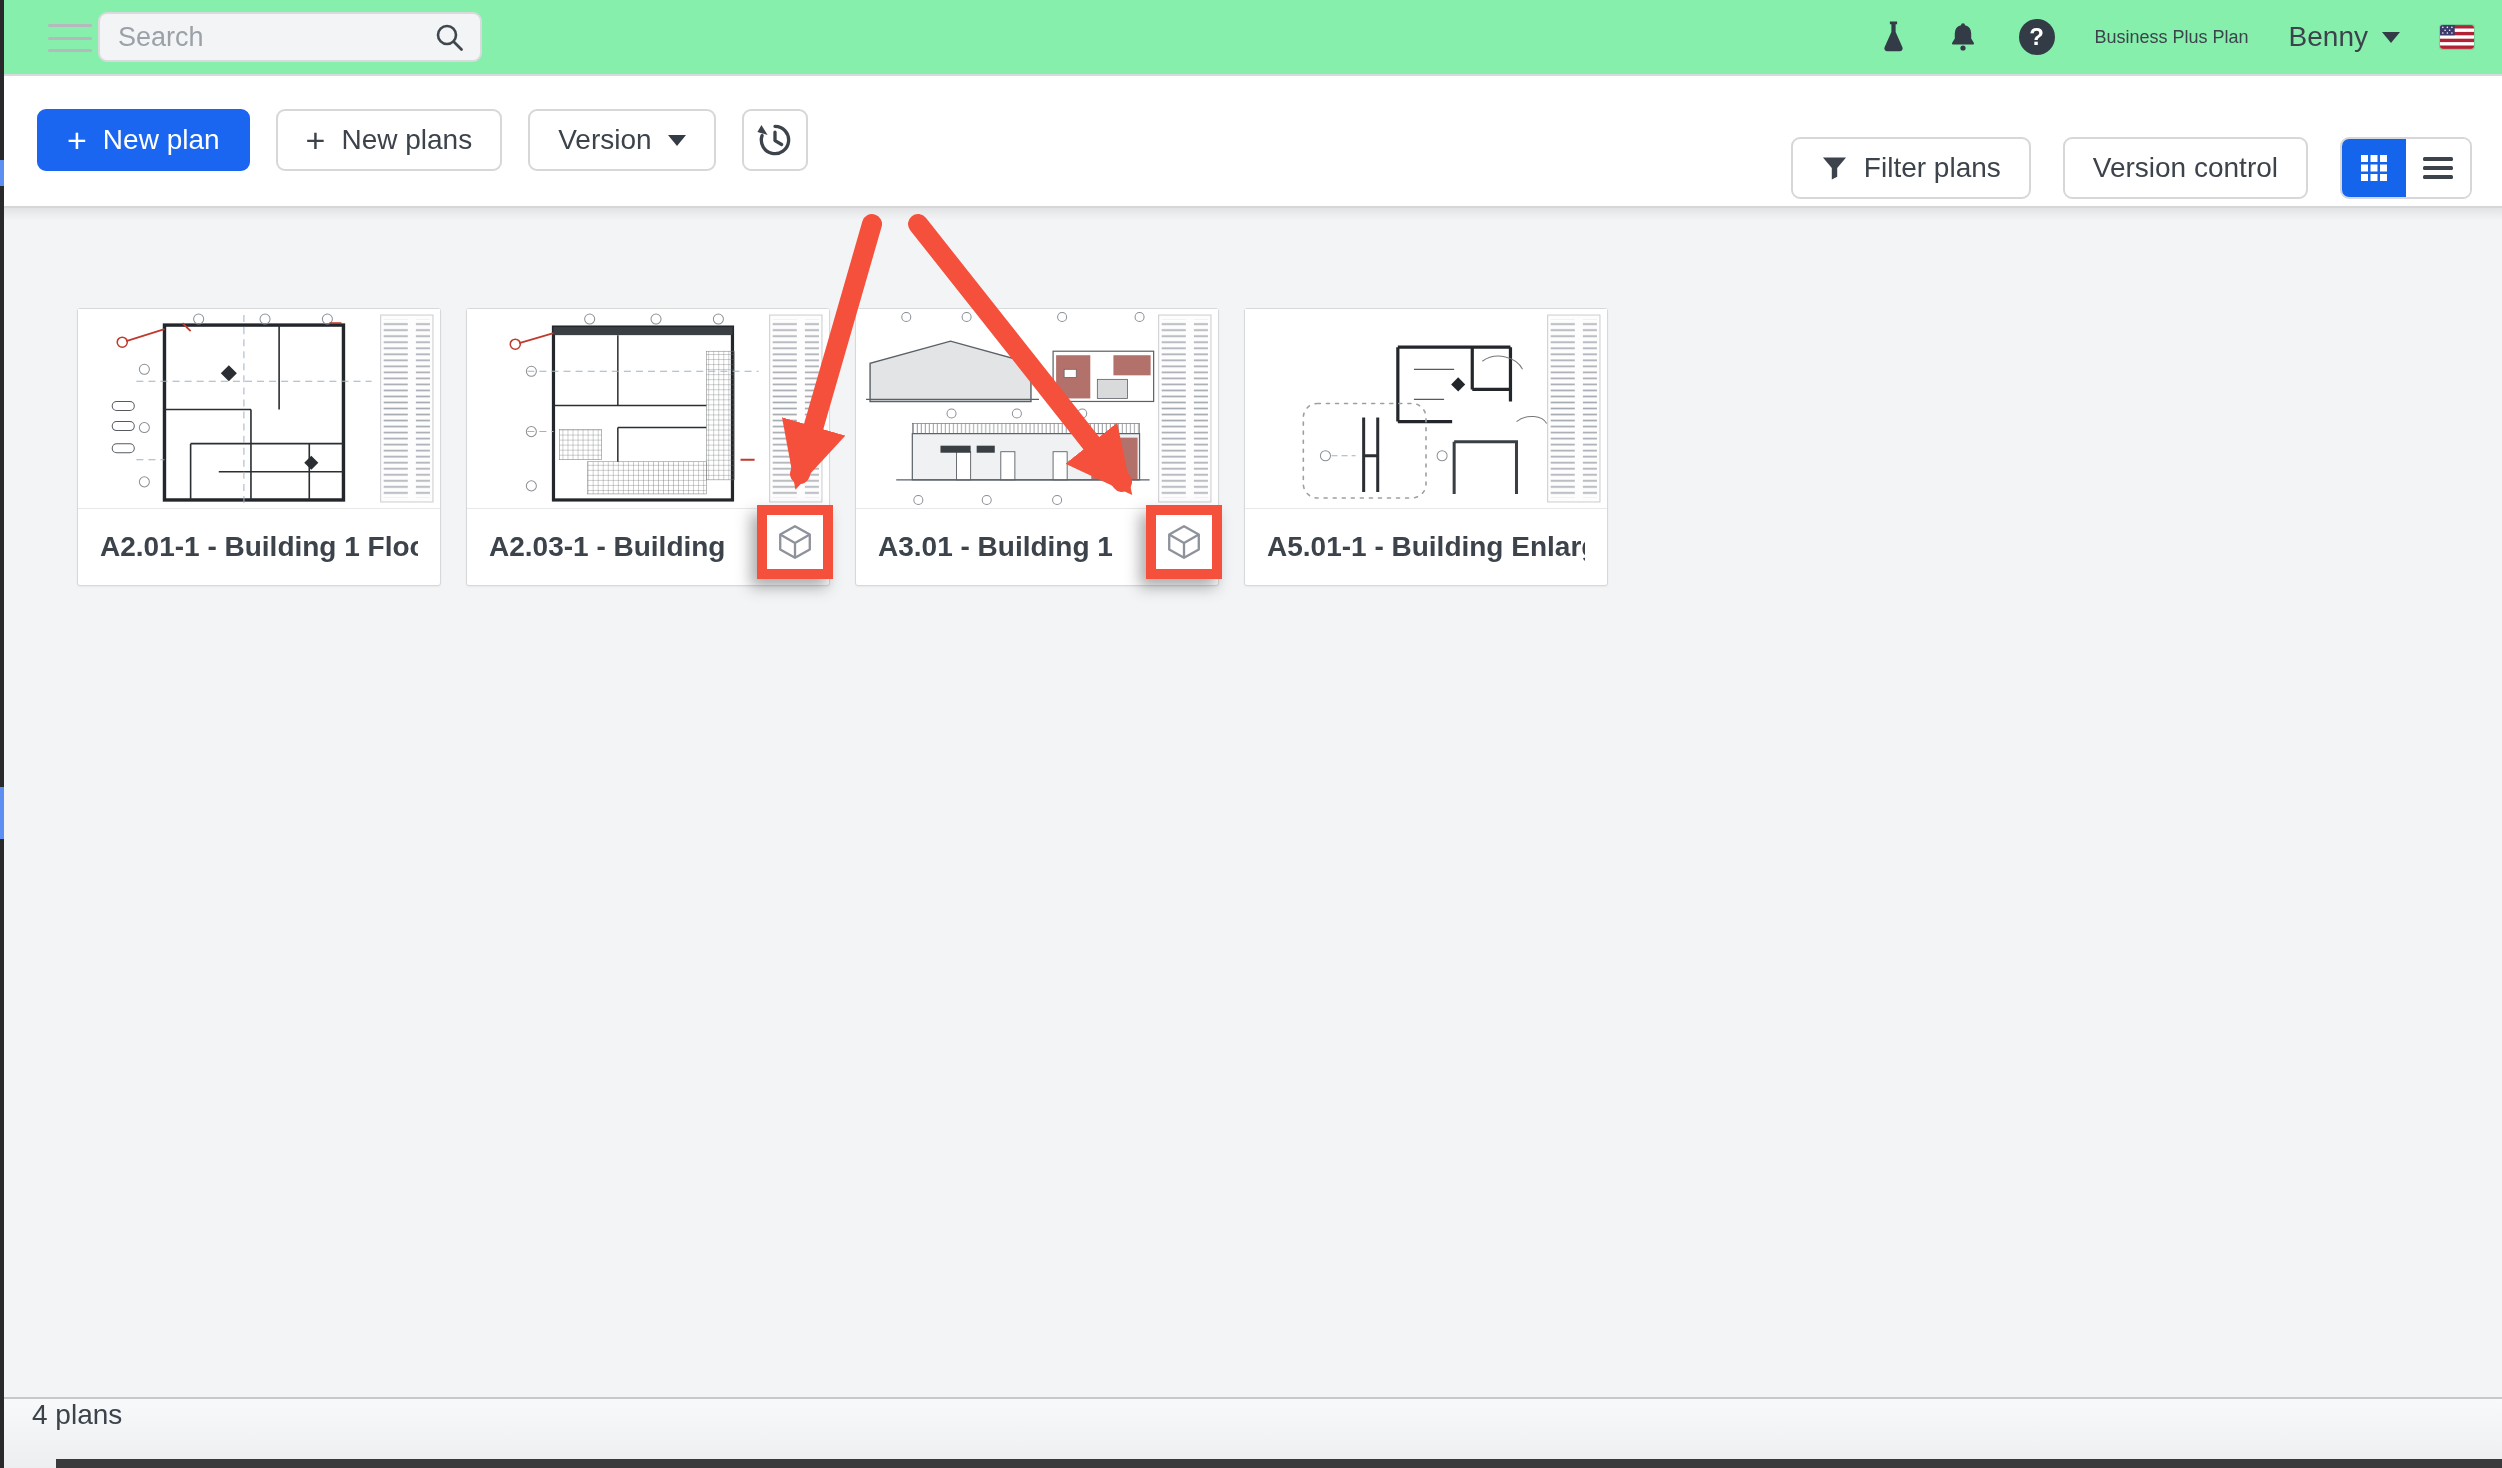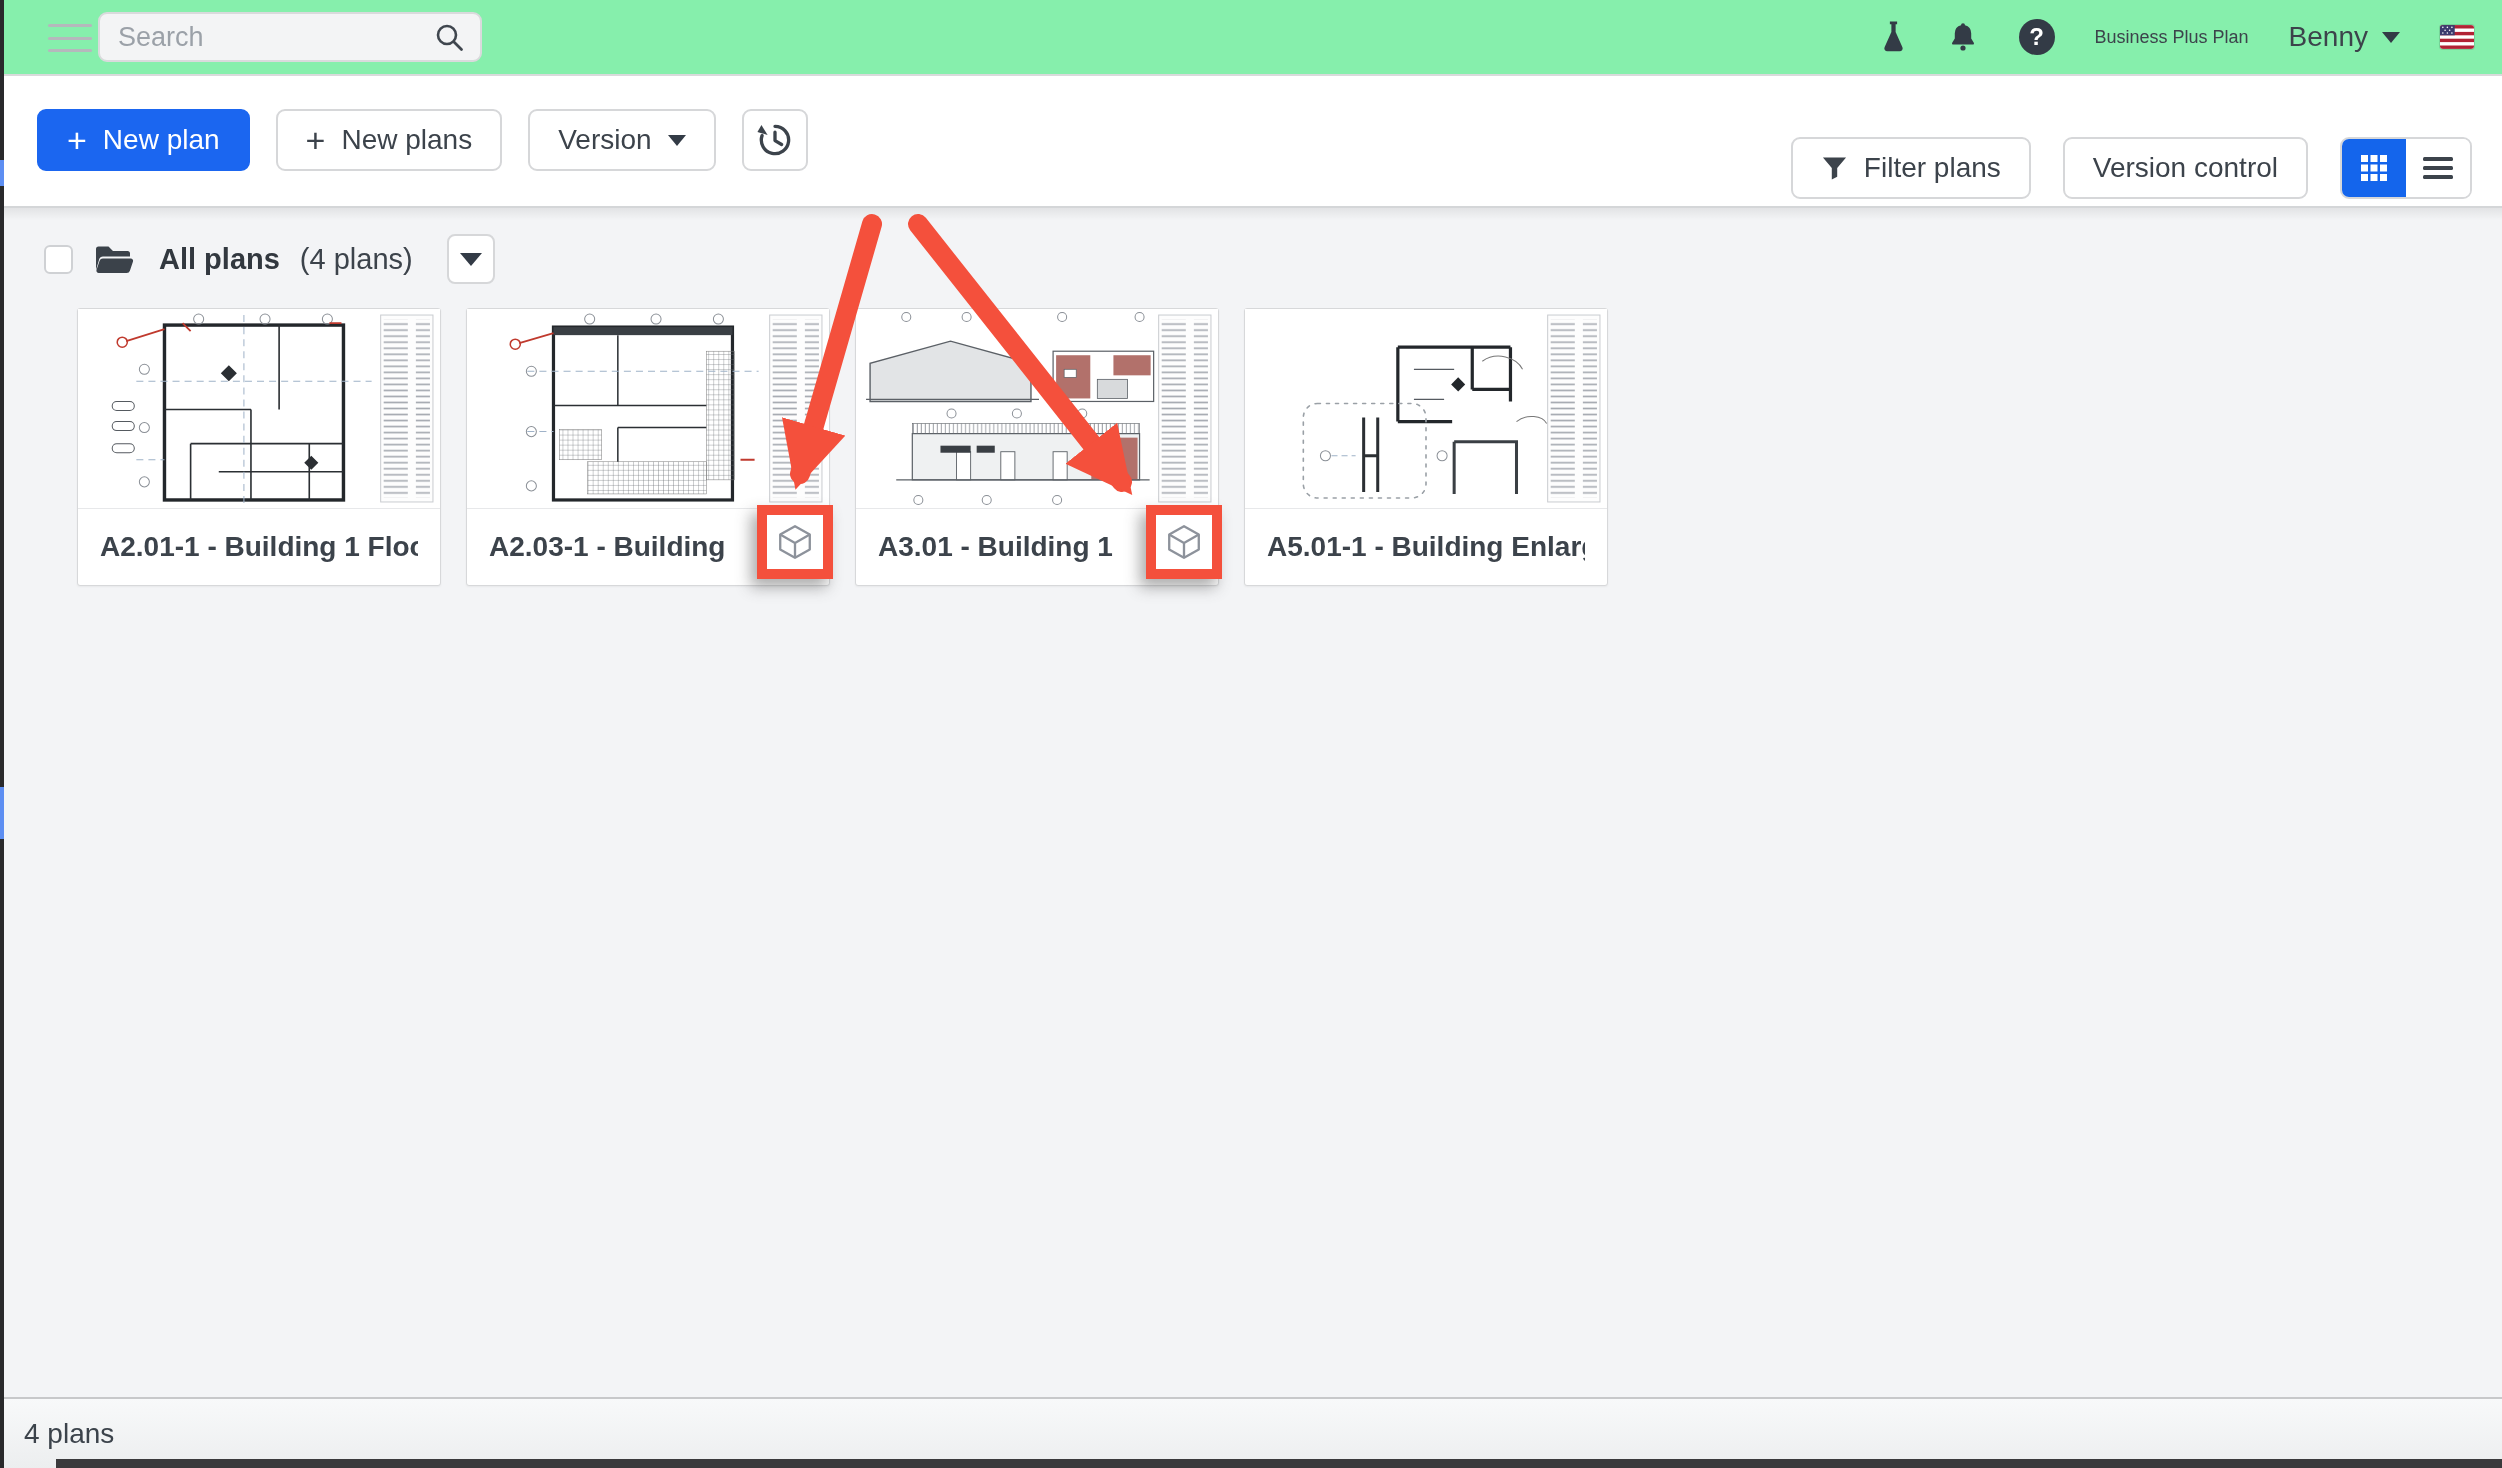--- a/index.html
+++ b/index.html
@@ -55,21 +55,21 @@
   .thumb svg{display:block;width:100%;height:100%;}
   .label-row{position:absolute;left:0;right:0;bottom:0;height:76px;display:flex;align-items:center;padding:0 22px;}
   .card-title{font-size:28px;font-weight:700;color:#3c434b;white-space:nowrap;overflow:hidden;}
   .badge-box{position:absolute;right:-4px;bottom:6px;width:76px;height:74px;background:#fff;border:10px solid #f4503c;box-sizing:border-box;display:flex;align-items:center;justify-content:center;z-index:8;box-shadow:-6px 8px 14px rgba(70,70,70,.45);}
 
   .newplan-card{width:362px;height:282px;border:5px dashed #c8cacc;box-sizing:border-box;display:flex;align-items:center;justify-content:center;color:#b9bdc2;font-size:31px;cursor:pointer;background:transparent;}
 
   .arrows-overlay{position:absolute;left:0;top:0;width:2502px;height:1468px;z-index:12;pointer-events:none;}
 
   
-  .footer{position:absolute;left:4px;right:0;bottom:0;height:71px;background:linear-gradient(#f8f9fa,#eceeef);border-top:2px solid #c7c8ca;display:flex;align-items:center;padding-left:20px;font-size:28px;color:#3c434b;box-sizing:border-box;z-index:20;}
+  .footer{position:absolute;left:4px;right:0;bottom:0;height:71px;background:linear-gradient(#f8f9fa,#eceeef);border-top:2px solid #c7c8ca;display:flex;align-items:flex-start;padding-left:28px;font-size:28px;color:#3c434b;box-sizing:border-box;z-index:20;}
   .bottom-strip{position:absolute;left:56px;right:0;bottom:0;height:9px;background:#3a3a3c;z-index:40;}
 </style>
 </head>
 <body>
 
 <div class="screen">
 
   <div class="left-edge">
     <div class="blue-seg-1"></div>
     <div class="blue-seg-2"></div>
@@ -191,32 +191,20 @@
                 <rect y="19" width="30" height="4" rx="1.5"></rect>
               </g>
             </svg>
         </div>
       </div>
     </div>
   </div>
 
   <main class="content">
 
-    <div class="folder-row">
-      <div class="checkbox"></div>
-      <svg width="42" height="34" viewBox="0 0 42 34">
-        <path d="M3,28 V7 a2.5,2.5 0 0 1 2.5,-2.5 h10 l4.5,4.5 h14.5 a2.5,2.5 0 0 1 2.5,2.5 v3 h-27 a4,4 0 0 0 -3.8,2.8 z" fill="#3b424a"></path>
-        <path d="M7.2,16.5 h30.6 a2.3,2.3 0 0 1 2.2,3 l-3.1,9.2 a3.4,3.4 0 0 1 -3.2,2.3 h-28 a2.3,2.3 0 0 1 -2.2,-3 l3.1,-9.2 a3.4,3.4 0 0 1 3.2,-2.3 z" fill="#3b424a"></path>
-      </svg>
-      <span class="folder-title">All plans</span>
-      <span class="folder-count">(4 plans)</span>
-      <div class="folder-dd">
-          <span class="caret-down"></span>
-        </div>
-    </div>
 
     <div class="cards">
 
       <div class="card">
         <div class="thumb">
           <svg viewBox="0 0 360 198" preserveAspectRatio="none">
             <defs>
                 <pattern id="kn1" width="48" height="6" patternUnits="userSpaceOnUse">
                   <rect y="2.2" width="40" height="1.6" fill="#a6aab1"></rect>
                 </pattern>

